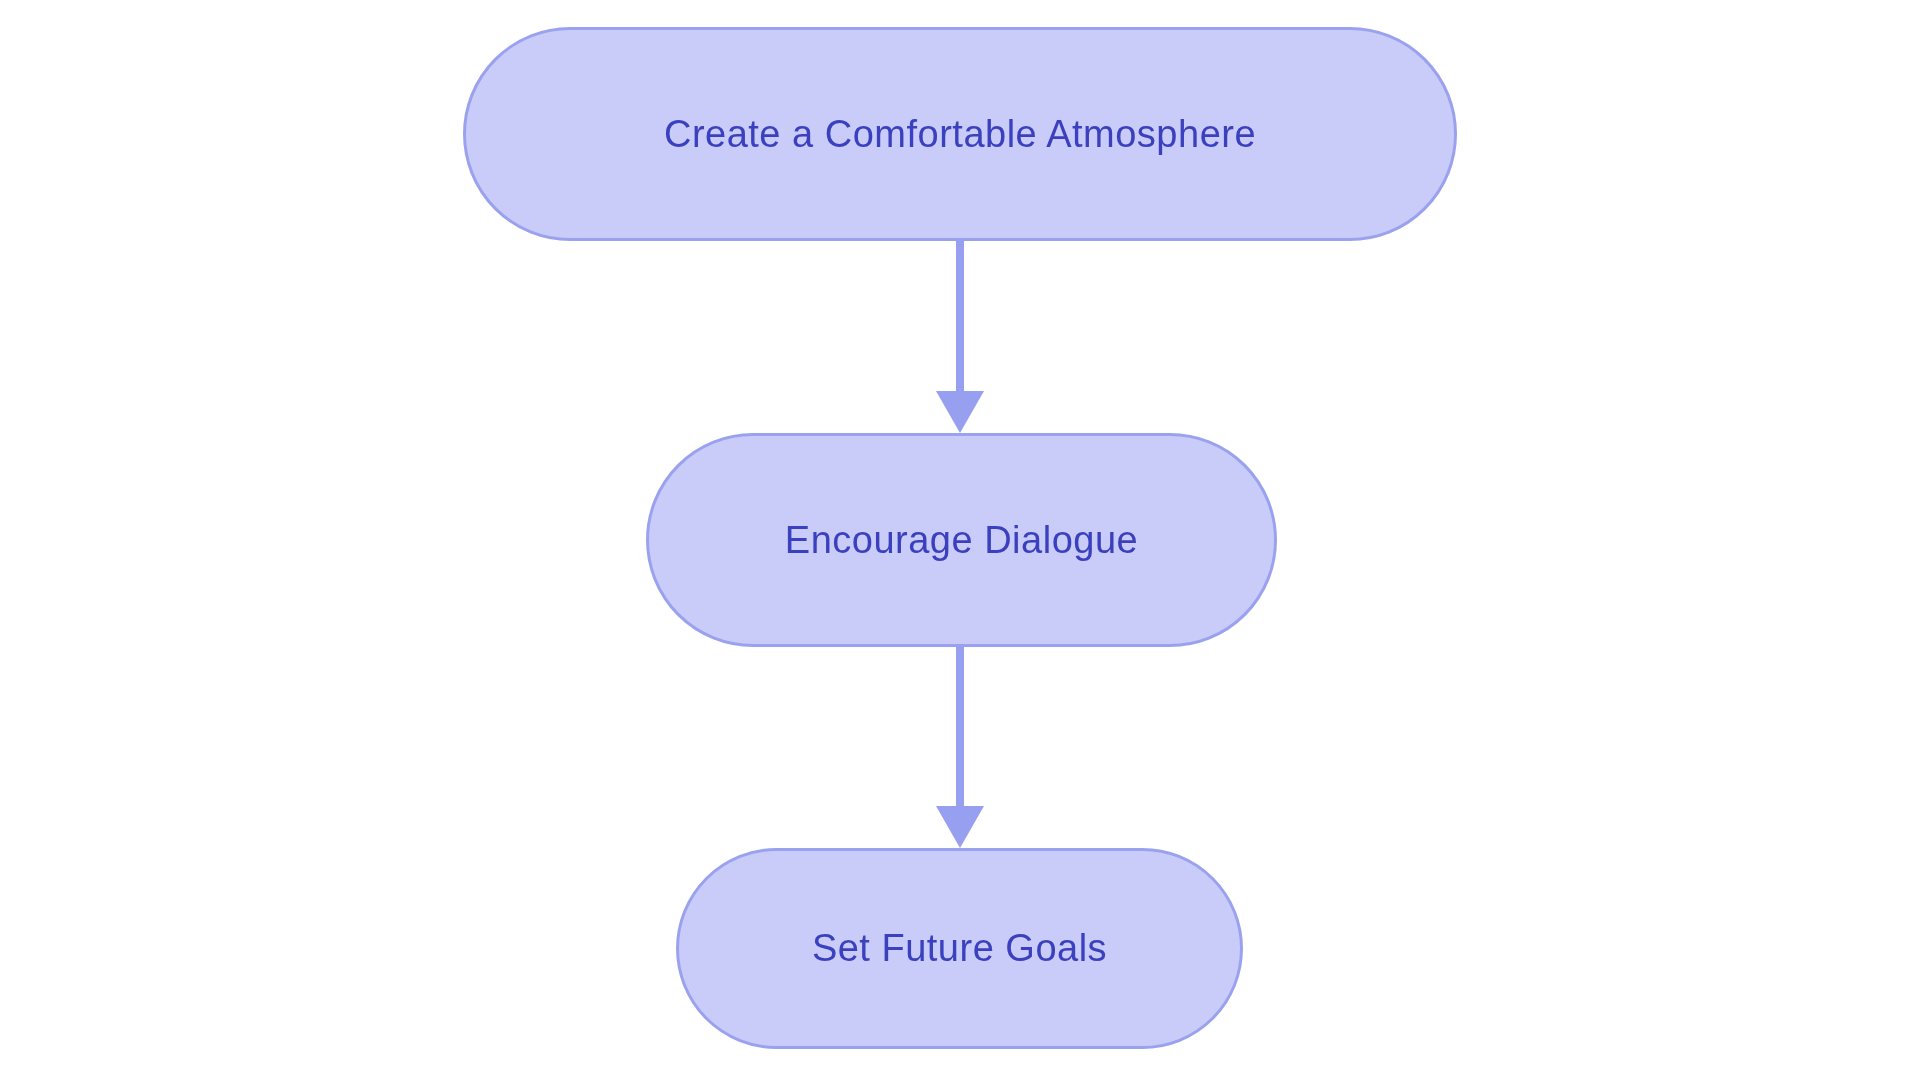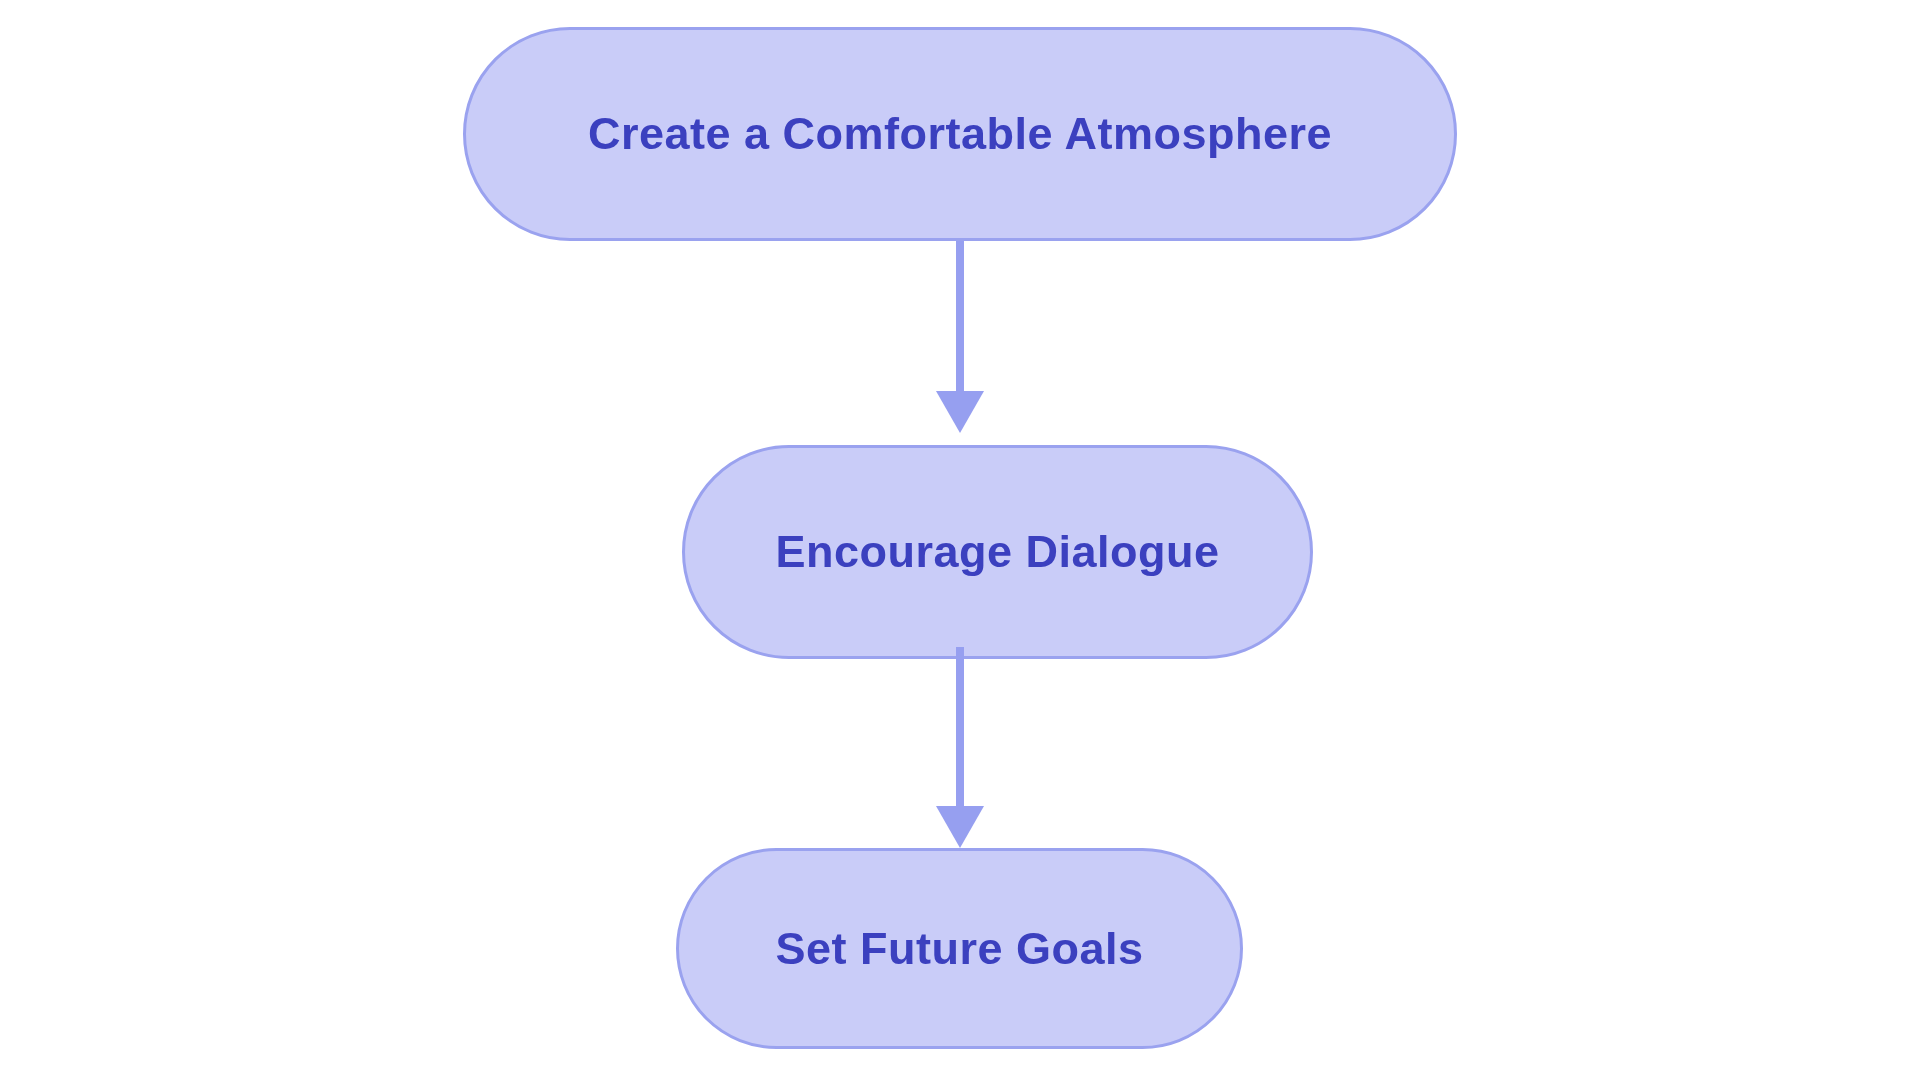--- a/index.html
+++ b/index.html
@@ -20,28 +20,28 @@
     box-sizing: border-box;
     background: var(--node-fill, #c9ccf8);
     border: 3px solid var(--node-border, #9aa2ef);
     border-radius: 107px;
     display: flex;
     align-items: center;
     justify-content: center;
   }
   .flow-node .node-label {
     color: var(--node-text, #3b40bf);
-    font-size: 45px;
-    font-weight: 700;
+    font-size: 38px;
+    font-weight: 400;
     letter-spacing: 0.5px;
     white-space: nowrap;
     text-align: center;
   }
   .node-1 { left: 463px; top: 27px;  width: 994px; height: 214px; }
-  .node-2 { left: 682px; top: 433px; width: 631px; height: 214px; margin-top: 12px; }
+  .node-2 { left: 646px; top: 433px; width: 631px; height: 214px; }
   .node-3 { left: 676px; top: 848px; width: 567px; height: 201px; }
 
   .connector { position: absolute; }
   .arrow-line {
     position: absolute;
     width: 8px;
     background: var(--arrow, #969ff0);
   }
   .arrow-head {
     position: absolute;

